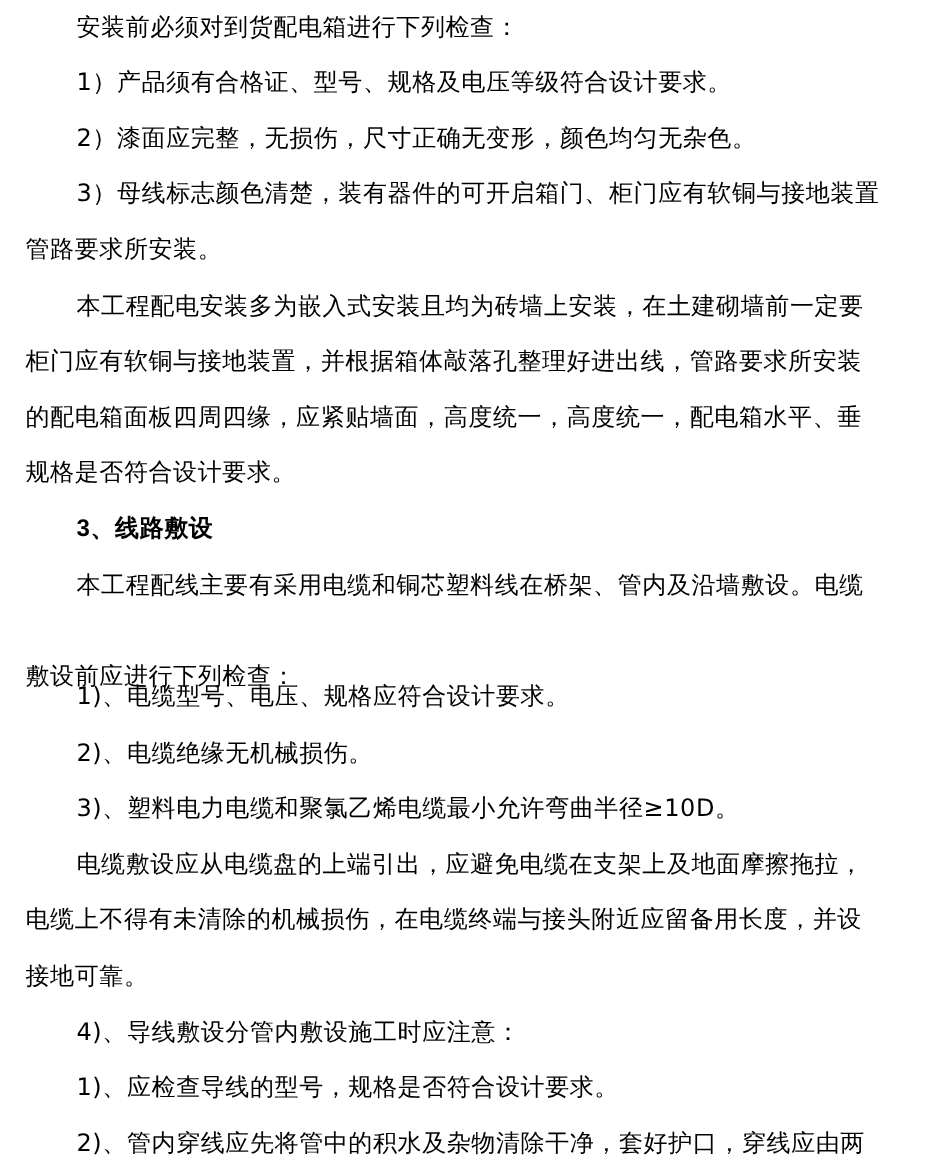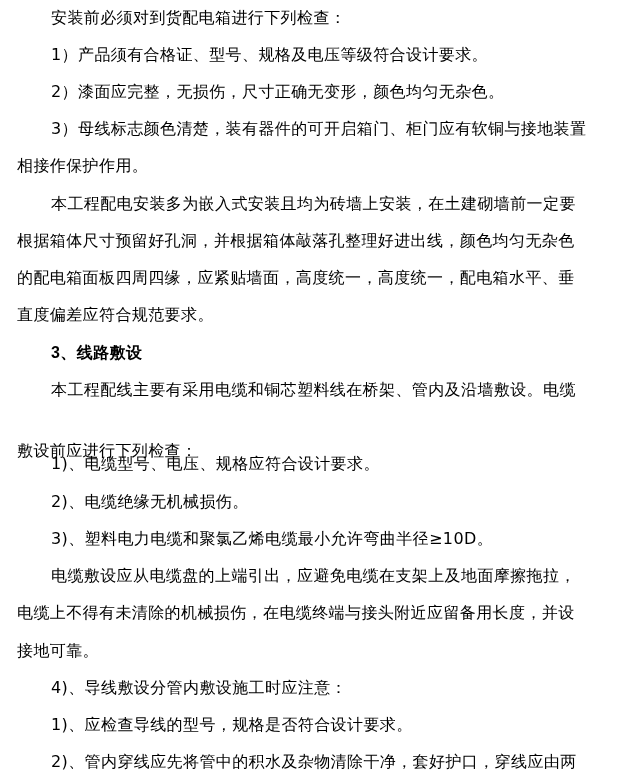--- a/index.html
+++ b/index.html
@@ -23,25 +23,25 @@
   .heading { font-weight: bold; font-family: "Liberation Sans", "DejaVu Sans", sans-serif; }
 </style>
 </head>
 <body>
 
 <div class="page">
   <div class="line indent" style="top:5px">安装前必须对到货配电箱进行下列检查：</div>
   <div class="line indent" style="top:42px">1）产品须有合格证、型号、规格及电压等级符合设计要求。</div>
   <div class="line indent" style="top:79px">2）漆面应完整，无损伤，尺寸正确无变形，颜色均匀无杂色。</div>
   <div class="line indent" style="top:116px">3）母线标志颜色清楚，装有器件的可开启箱门、柜门应有软铜与接地装置</div>
-  <div class="line" style="top:153px">相接作保护作用。</div>
+  <div class="line" style="top:153px">管路要求所安装。</div>
   <div class="line indent" style="top:191px">本工程配电安装多为嵌入式安装且均为砖墙上安装，在土建砌墙前一定要</div>
-  <div class="line" style="top:228px">根据箱体尺寸预留好孔洞，并根据箱体敲落孔整理好进出线，颜色均匀无杂色</div>
+  <div class="line" style="top:228px">柜门应有软铜与接地装置，并根据箱体敲落孔整理好进出线，管路要求所安装</div>
   <div class="line" style="top:265px">的配电箱面板四周四缘，应紧贴墙面，高度统一，高度统一，配电箱水平、垂</div>
-  <div class="line" style="top:302px">直度偏差应符合规范要求。</div>
+  <div class="line" style="top:302px">规格是否符合设计要求。</div>
   <div class="line indent heading" style="top:340px">3、线路敷设</div>
   <div class="line indent" style="top:377px">本工程配线主要有采用电缆和铜芯塑料线在桥架、管内及沿墙敷设。电缆</div>
   <div class="line" style="top:438px">敷设前应进行下列检查：</div>
   <div class="line indent" style="top:451px">1)、电缆型号、电压、规格应符合设计要求。</div>
   <div class="line indent" style="top:489px">2)、电缆绝缘无机械损伤。</div>
   <div class="line indent" style="top:526px">3)、塑料电力电缆和聚氯乙烯电缆最小允许弯曲半径≥10D。</div>
   <div class="line indent" style="top:563px">电缆敷设应从电缆盘的上端引出，应避免电缆在支架上及地面摩擦拖拉，</div>
   <div class="line" style="top:600px">电缆上不得有未清除的机械损伤，在电缆终端与接头附近应留备用长度，并设</div>
   <div class="line" style="top:638px">接地可靠。</div>
   <div class="line indent" style="top:675px">4)、导线敷设分管内敷设施工时应注意：</div>

